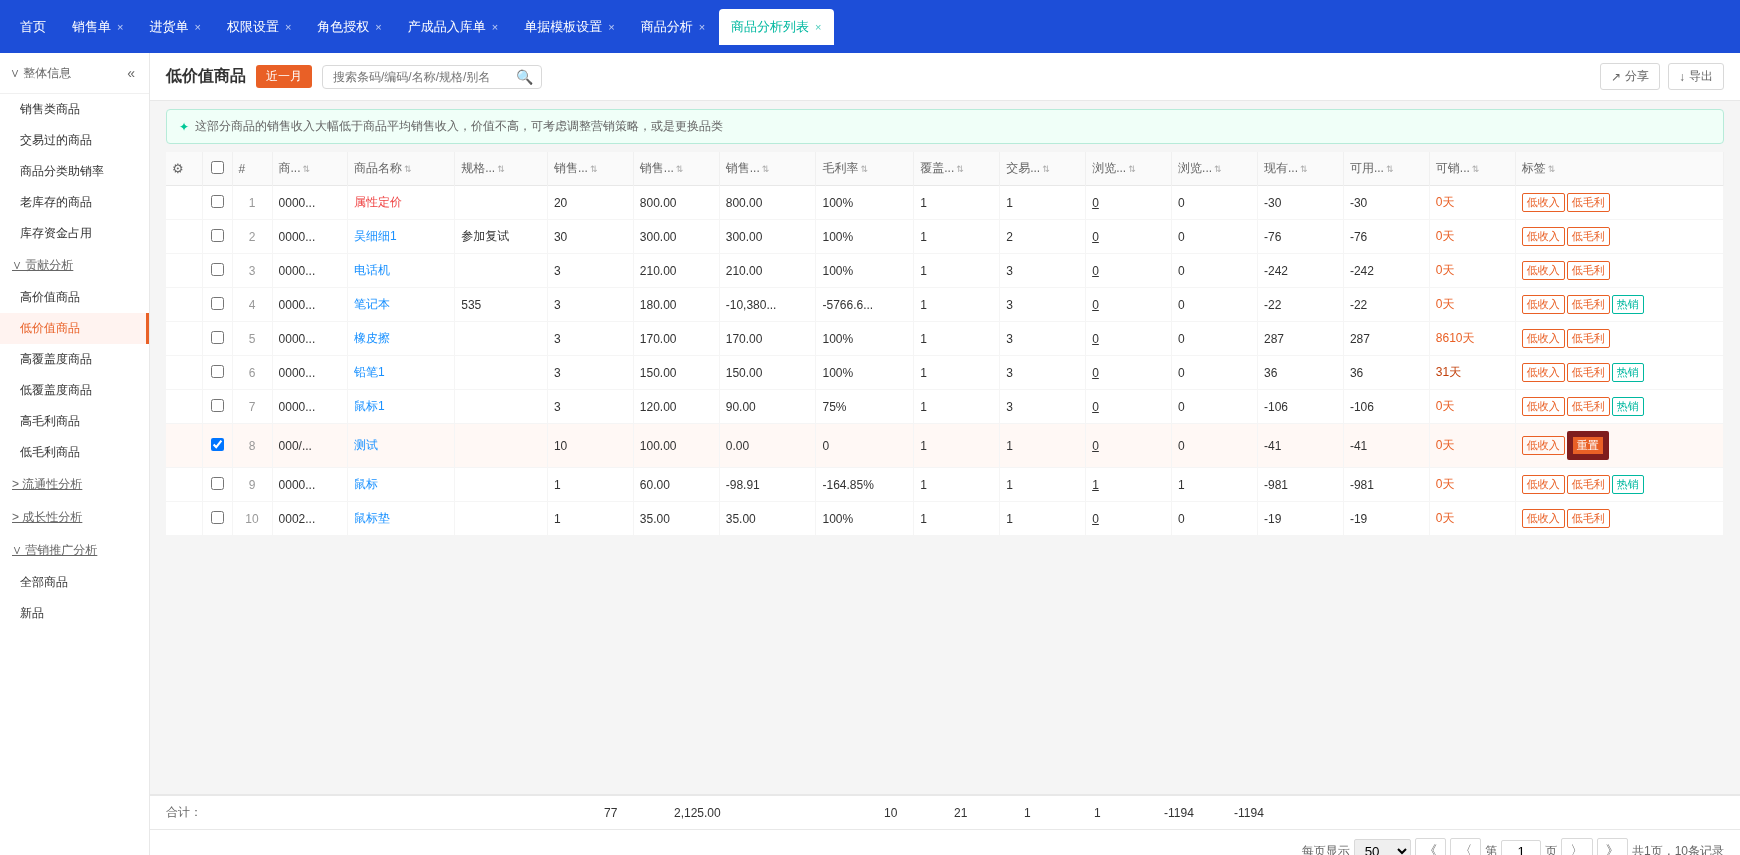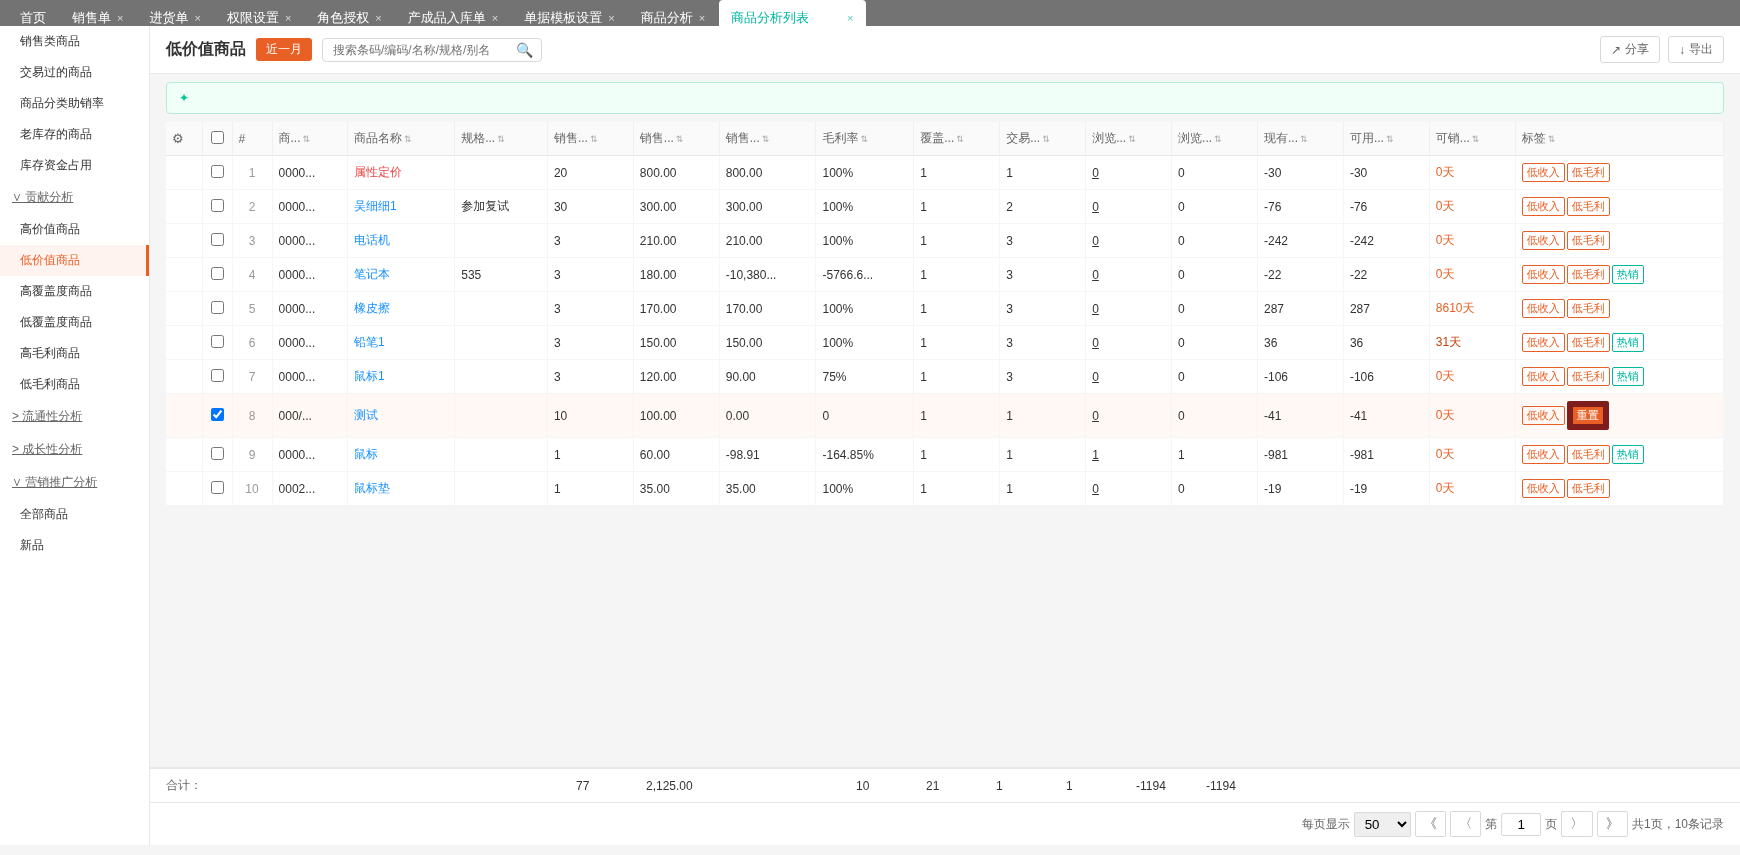--- a/index.html
+++ b/index.html
@@ -1,37 +1,37 @@
 <!DOCTYPE html>
 <html><head>
   <meta charset="utf-8">
   <style>
     * { box-sizing: border-box; margin: 0; padding: 0; }
     body { font-family: 'Microsoft YaHei', Arial, sans-serif; font-size: 12px; background: #f5f5f5; color: #333; }
 
     
     .top-nav {
-      background: #737373;
-      display: flex;
-      align-items: flex-start;
-      height: 26px;
+      background: #1d4ed8;
+      display: flex;
+      align-items: center;
+      height: 53px;
       padding: 0 8px;
       gap: 2px;
     }
     .nav-item {
       color: #fff;
       padding: 0 12px;
       height: 36px;
       display: flex;
       align-items: center;
       cursor: pointer;
       white-space: nowrap;
       font-size: 13px;
     }
-    .nav-item.active { background: #fff; color: #00b8a0; border-radius: 4px 4px 0 0; gap: 32px; }
+    .nav-item.active { background: #fff; color: #00b8a0; border-radius: 4px 4px 0 0; }
     .nav-item .close-btn { margin-left: 6px; font-size: 11px; opacity: 0.7; }
 
     
     .layout { display: flex; height: calc(100vh - 36px); overflow: hidden; }
 
     
     .sidebar {
       width: 150px;
       background: #fff;
       border-right: 1px solid #e8e8e8;
@@ -148,21 +148,21 @@
     
     .table-footer {
       background: #fff;
       border-top: 2px solid #e8e8e8;
       padding: 8px 16px;
       display: flex;
       align-items: center;
       font-size: 12px;
       color: #333;
     }
-    .footer-label { color: #666; margin-right: 32px; }
+    .footer-label { color: #666; margin-right: 60px; }
     .footer-values { display: flex; gap: 0; flex: 1; }
     .footer-cell { min-width: 70px; padding: 0 6px; }
 
     
     .pagination {
       background: #fff;
       border-top: 1px solid #e8e8e8;
       padding: 8px 16px;
       display: flex;
       align-items: center;
@@ -217,20 +217,24 @@
   </div>
   <div class="nav-item active">
     <span>商品分析列表</span>
     <span class="close-btn">×</span>
   </div>
 </div>
 
 <div class="layout">
 
   <div class="sidebar">
+    <div style="display:flex; align-items:center; justify-content:space-between; padding:8px 10px; border-bottom:1px solid #f0f0f0;">
+      <span style="font-size:12px; color:#666;">∨ 整体信息</span>
+      <button class="collapse-btn">«</button>
+    </div>
     <div class="sidebar-item">销售类商品</div>
     <div class="sidebar-item">交易过的商品</div>
     <div class="sidebar-item">商品分类助销率</div>
     <div class="sidebar-item">老库存的商品</div>
     <div class="sidebar-item">库存资金占用</div>
 
     <div class="sidebar-group-title">∨ 贡献分析</div>
     <div class="sidebar-item">高价值商品</div>
     <div class="sidebar-item active">低价值商品</div>
     <div class="sidebar-item">高覆盖度商品</div>
@@ -261,20 +265,21 @@
         </button>
         <button class="action-btn">
           <span>↓</span>
           <span>导出</span>
         </button>
       </div>
     </div>
 
     <div class="alert-bar">
       <span class="alert-icon">✦</span>
+      <span>这部分商品的销售收入大幅低于商品平均销售收入，价值不高，可考虑调整营销策略，或是更换品类</span>
     </div>
 
     <div class="table-wrap">
       <table>
         <thead>
           <tr>
             <th><span class="settings-icon">⚙</span></th>
             <th class="checkbox-col"><input type="checkbox" style=""></th>
             <th>#</th>
             <th>商...<span class="sort-icon">⇅</span></th>

